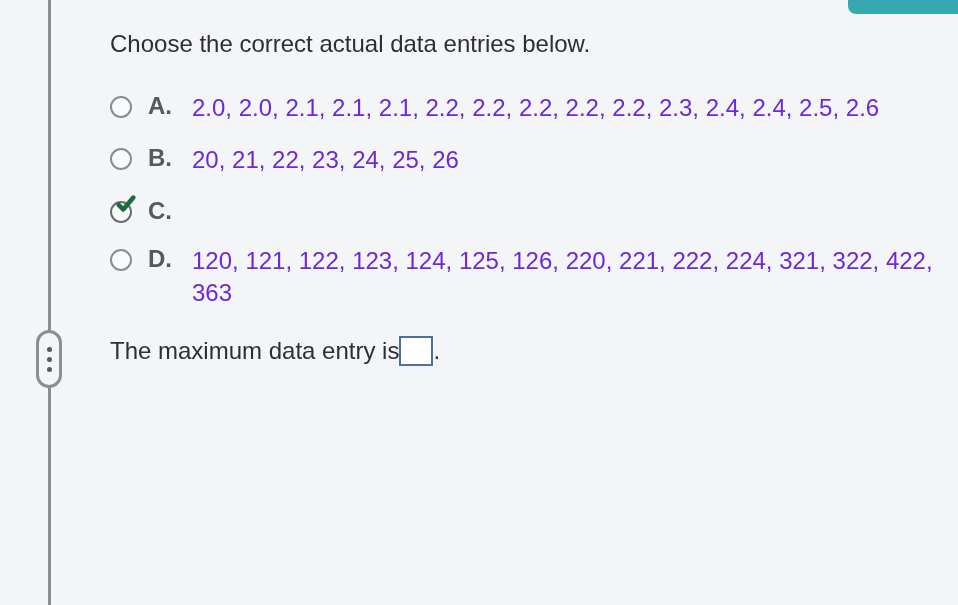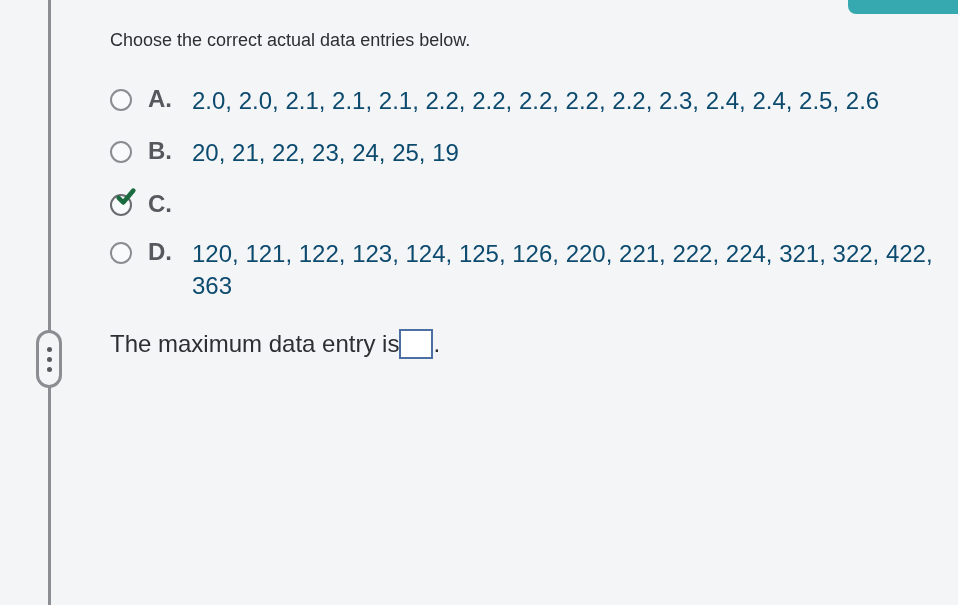--- a/index.html
+++ b/index.html
@@ -54,21 +54,21 @@
     width: 5px;
     height: 5px;
     background: #585a5e;
     border-radius: 50%;
   }
   .content {
     padding: 30px 10px 0 50px;
     color: #2d2f33;
   }
   .question {
-    font-size: 18px;
+    font-size: 24px;
     margin-bottom: 34px;
   }
   .options { }
   .option-row {
     display: flex;
     align-items: flex-start;
     margin-bottom: 20px;
     cursor: pointer;
   }
   .radio {
@@ -95,21 +95,21 @@
   .opt-label {
     font-size: 24px;
     font-weight: 700;
     color: #55585d;
     min-width: 34px;
     margin-right: 10px;
   }
   .opt-text {
     font-size: 24px;
     line-height: 1.35;
-    color: #0c4a6e;
+    color: #6d28d9;
     max-width: 810px;
   }
   .followup {
     font-size: 24px;
     margin-top: 26px;
     display: flex;
     align-items: center;
     flex-wrap: wrap;
   }
   .entry-box {
@@ -140,21 +140,21 @@
 
       <div class="option-row">
         <span class="radio"></span>
         <span class="opt-label">A.</span>
         <span class="opt-text">2.0, 2.0, 2.1, 2.1, 2.1, 2.2, 2.2, 2.2, 2.2, 2.2, 2.3, 2.4, 2.4, 2.5, 2.6</span>
       </div>
 
       <div class="option-row">
         <span class="radio"></span>
         <span class="opt-label">B.</span>
-        <span class="opt-text">20, 21, 22, 23, 24, 25, 19</span>
+        <span class="opt-text">20, 21, 22, 23, 24, 25, 26</span>
       </div>
 
       <div class="option-row">
         <span class="radio selected">
           <svg class="check" viewBox="0 0 24 24">
             <path d="M4 13 L9 18 L20 5" stroke="#1a6b3f" stroke-width="5" fill="none" stroke-linecap="round" stroke-linejoin="round"></path>
           </svg>
         </span>
         <span class="opt-label">C.</span>
       </div>

